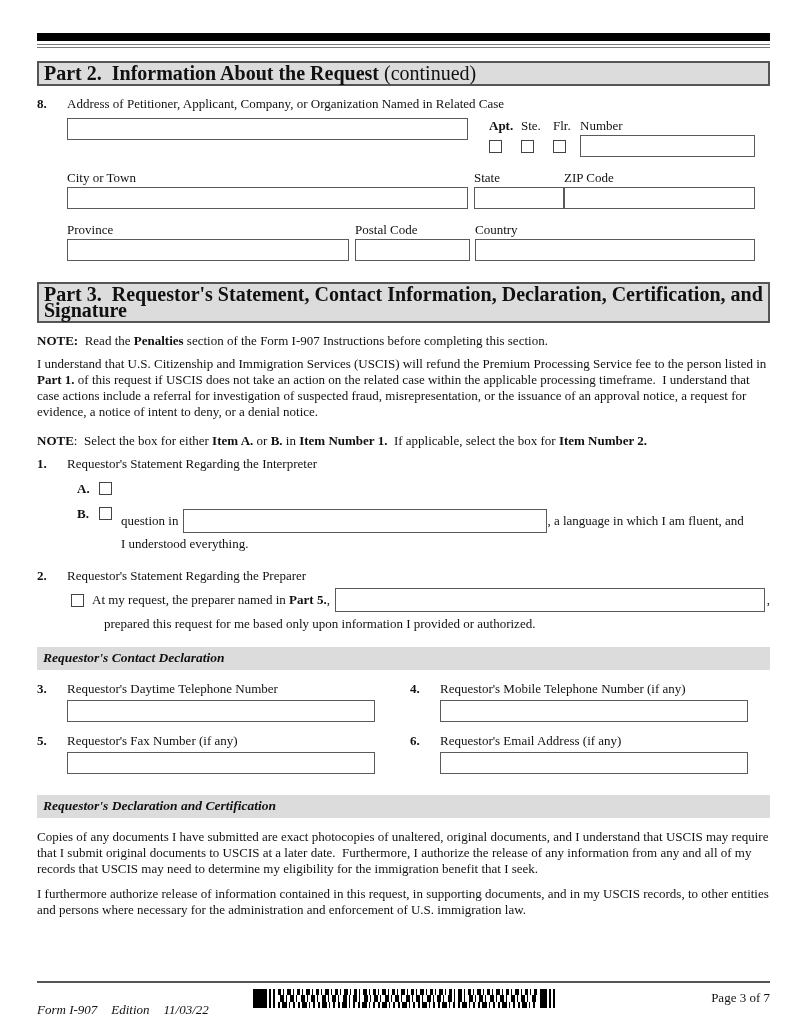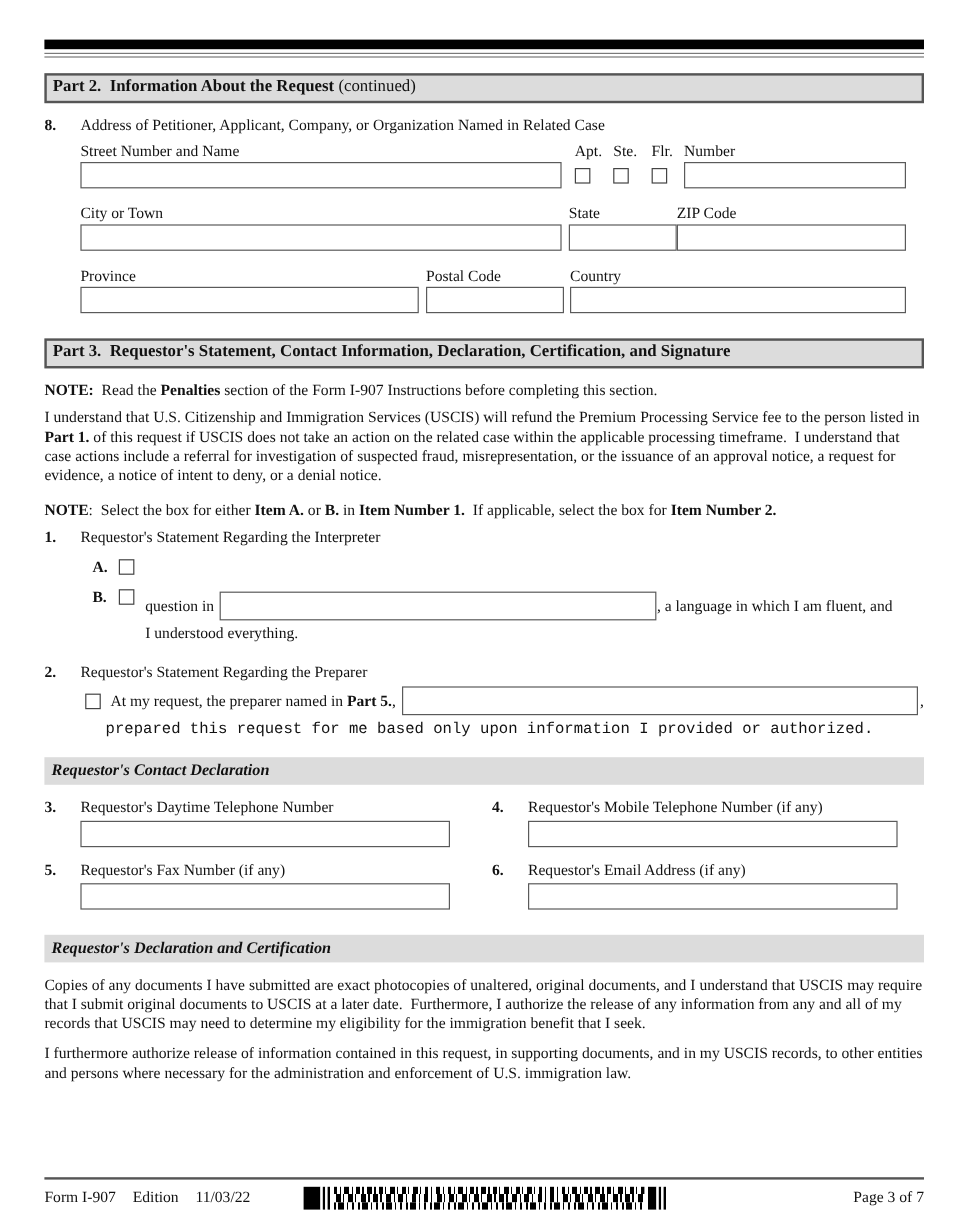--- a/index.html
+++ b/index.html
@@ -19,21 +19,21 @@
   .b { font-weight:bold; white-space:pre-wrap; }
 
   .topbar { height:8px; background:#000; }
   .dblline { margin-top:3px; height:4px; border-top:1px solid #7a7a7a; border-bottom:1px solid #7a7a7a; }
 
   .part-header {
     margin-top:13px;
     background:#dcdcdc;
     border:2px solid #555;
     padding:2px 5px 3px 5px;
-    font-size:14px; font-weight:bold;
+    font-size:20px; font-weight:bold;
     line-height:16px;
   }
   .part-header .normal { font-weight:normal; }
 
   .sub-header {
     background:#dcdcdc;
     padding:3px 6px 4px 6px;
     font-size:13.5px; font-weight:bold; font-style:italic;
     line-height:16px;
   }
@@ -80,33 +80,33 @@
     height:24px; border:1.5px solid #5a5a5a; background:#fff;
     font-family:"Liberation Serif", serif; font-size:13px; padding:0 4px;
     margin-left:5px;
   }
   .b-input { width:364px; }
 
   .item2-cbx-row { display:flex; align-items:center; margin-top:4px; margin-left:34px; line-height:16px; }
   .item2-cbx-row .cbx { margin-right:8px; }
   .item2-text { display:flex; align-items:center; flex:1; }
   .p5-input { flex:1; margin-right:2px; }
-  .item2-line2 { margin-left:51px; margin-top:4px; line-height:16px;font-family:Liberation Mono, monospace; }
+  .item2-line2 { margin-left:67px; margin-top:4px; line-height:16px; }
 
   .contact-grid-row { display:flex; margin-top:11px; }
   .contact-left { width:373px; flex:none; }
   .contact-right { flex:1; }
   .contact-field { margin-left:30px; width:308px; margin-top:3px; }
   .contact-field input.field { width:308px; }
 
   .spacer { flex:1; }
 
   .footer-line { border-top:2px solid #555; }
   .footer-row { position:relative; margin-top:5px; height:26px; }
-  .footer-left { position:absolute; left:0; top:2px; }
+  .footer-left { position:absolute; left:0; top:14px;font-style:italic; }
   .footer-left span { margin-right:14px; }
   .footer-right { position:absolute; right:0; top:2px; }
 
   .barcode {
     position:absolute; left:50%; top:1px; transform:translateX(-50%);
     width:302px; height:19px; display:flex; align-items:stretch; background:#fff;
   }
   .bc-block { width:14px; background:#000; flex:none; }
   .bc-gap { width:2px; flex:none; background:#fff; }
   .bc-thin { width:2px; flex:none; background:#000; }
@@ -130,24 +130,23 @@
   </div>
 
   <div class="item-line">
     <span class="item-num">8.</span>
     <span class="item-label t">Address of Petitioner, Applicant, Company, or Organization Named in Related Case</span>
   </div>
 
   <div class="field-area" style="margin-top:6px;">
     <div class="addr-row">
       <div class="col-street">
-        <div class="f-label t">Street Number and Name</div>
-        <input class="field" type="text" value="" style="">
-      </div>
-      <div class="col-box" style="margin-left:11px;">
+        <input class="field" type="text" value="" style="">
+      </div>
+      <div class="col-box" style="margin-left:21px;font-weight:bold;">
         <div class="f-label t">Apt.</div>
         <span class="cbx"></span>
       </div>
       <div class="col-box">
         <div class="f-label t">Ste.</div>
         <span class="cbx"></span>
       </div>
       <div class="col-box col-box-last">
         <div class="f-label t">Flr.</div>
         <span class="cbx"></span>

